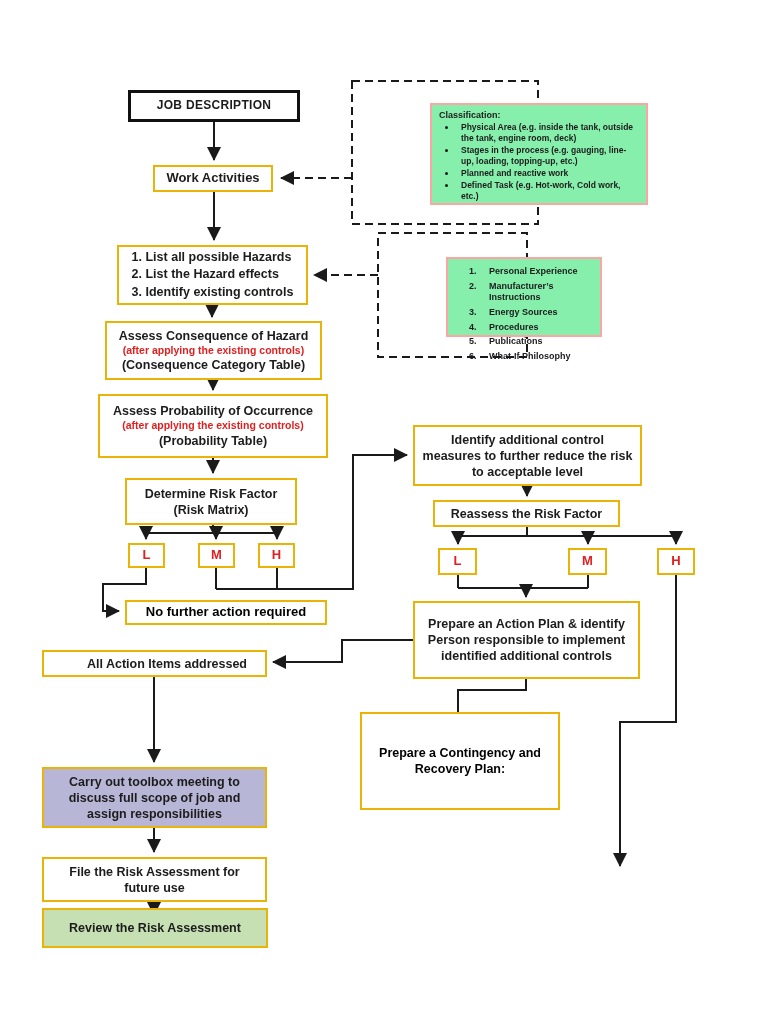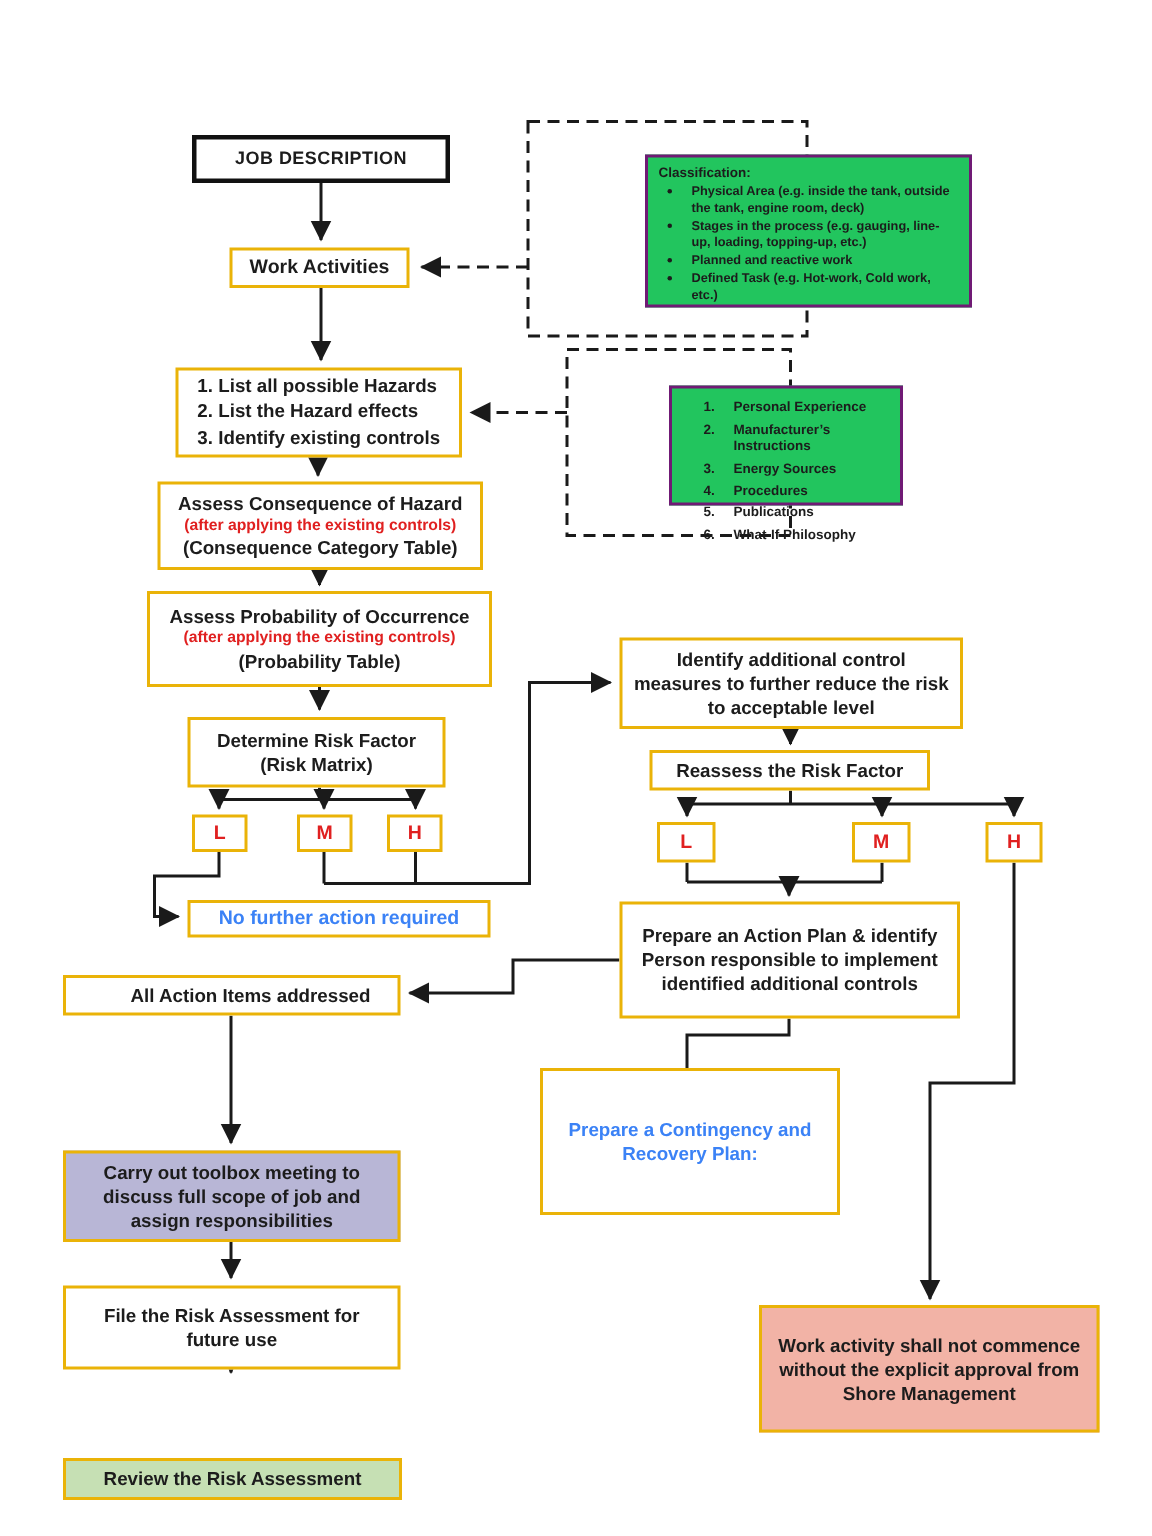--- a/index.html
+++ b/index.html
@@ -11,25 +11,25 @@
   }
   .layer { position:absolute; left:0; top:0; }
   .box {
     position:absolute; border:2px solid #eab308; background:#ffffff;
     display:flex; flex-direction:column; align-items:center; justify-content:center;
     text-align:center; line-height:1.28; padding:2px 6px; z-index:2;
   }
   .title-box { border-width:3px; border-color:#111; font-size:12px; letter-spacing:.3px; }
   .fs13 { font-size:13px; }
   .fs12 { font-size:12.5px; }
-  .red  { color:#3b82f6; }
+  .red  { color:#000000; }
   .redsub { color:#e02020; font-size:10.5px; }
   .risk-cell { font-size:13px; color:#e02020; }
   .panel {
-    position:absolute; border:2px solid #701a75; background:#22c55e;
+    position:absolute; border:2px solid #fca5a5; background:#86efac;
     text-align:left; padding:5px 7px; z-index:2; line-height:1.3;
   }
   .panel .hd { font-size:9px; }
   .panel ul { list-style:disc outside; margin:0 0 0 4px; padding-left:14px; font-size:8.5px; }
   .panel ul li { padding-left:4px; margin-bottom:1px; }
   .panel ol.src { list-style:decimal outside; padding-left:24px; font-size:9px; margin-top:2px; }
   .panel ol.src li { padding-left:10px; margin-bottom:3px; }
   .steps ol { list-style:decimal inside; text-align:left; font-size:12.5px; line-height:1.4; }
   .purple { background:#b8b6d6; }
   .green  { background:#c6e0b4; }
@@ -192,25 +192,22 @@
   </div>
 
   <div class="box fs12" style="left:42px;top:650px;width:225px;height:27px;padding-left:31px;">
     <span>All Action Items addressed</span>
   </div>
 
   <div class="box fs12 purple" style="left:42px;top:767px;width:225px;height:61px;">
     <span>Carry out toolbox meeting to discuss full scope of job and assign responsibilities</span>
   </div>
 
-  <div class="box fs12" style="left:42px;top:857px;width:225px;height:56px;">
+  <div class="box fs12" style="left:42px;top:857px;width:225px;height:45px;">
     <span>File the Risk Assessment for future use</span>
   </div>
 
-  <div class="box fs12 green" style="left:42px;top:972px;width:226px;height:28px;">
+  <div class="box fs12 green" style="left:42px;top:908px;width:226px;height:40px;">
     <span>Review the Risk Assessment</span>
   </div>
 
-  <div class="box fs12 salmon" style="left:506px;top:870px;width:227px;height:85px;">
-    <span>Work activity shall not commence without the explicit approval from Shore Management</span>
-  </div>
 
 </div>
 
 </body></html>

